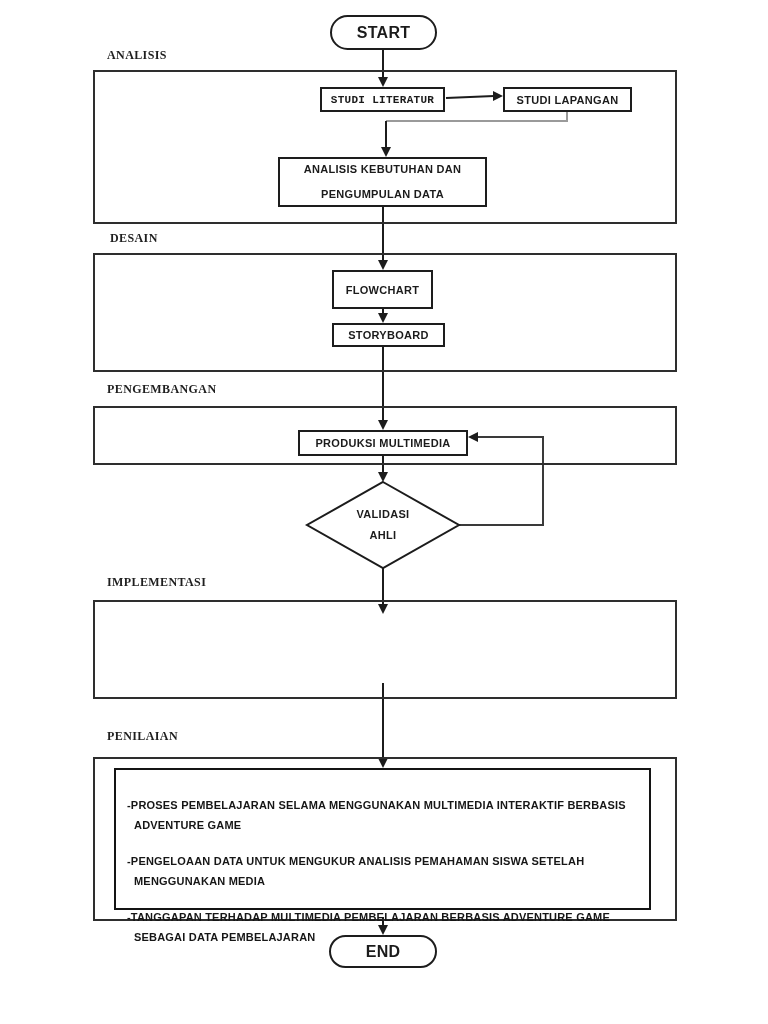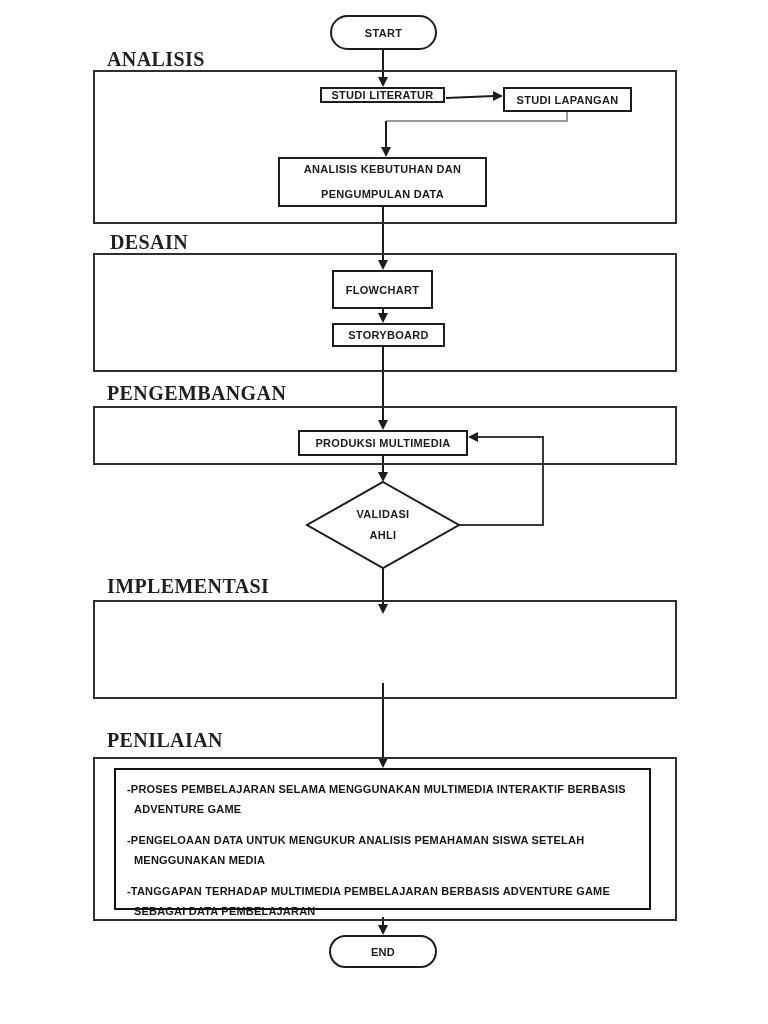--- a/index.html
+++ b/index.html
@@ -1,40 +1,40 @@
 <!DOCTYPE html>
 <html><head>
 <meta charset="utf-8">
 <style>
   html,body{margin:0;padding:0;background:#ffffff;}
   #page{position:relative;width:768px;height:1024px;background:#ffffff;overflow:hidden;
         font-family:"Liberation Sans",sans-serif;}
   svg.wires{position:absolute;left:0;top:0;pointer-events:none;}
 
-  .section-label{position:absolute;font-family:"Liberation Serif",serif;font-size:20px;
+  .section-label{position:absolute;font-family:"Liberation Serif",serif;font-size:12px;
         font-weight:600;color:#1f1f1f;letter-spacing:.4px;white-space:nowrap;}
   .section-box{position:absolute;border:2px solid #2e2e2e;background:transparent;}
 
   .node{position:absolute;background:#ffffff;border:2px solid #1d1d1d;color:#1b1b1b;
         display:flex;flex-direction:column;align-items:center;justify-content:center;
         font-size:11px;font-weight:700;letter-spacing:.3px;text-align:center;
         box-sizing:border-box;white-space:nowrap;}
-  .terminator{border-radius:18px;font-size:11px;}
+  .terminator{border-radius:18px;font-size:16px;}
   .thick{border-width:3px;}
 
   .node .ln{display:block;}
   .spread .ln{line-height:25px;text-align:right;}
   .uji .ln{line-height:22px;}
 
   .diamond-label{position:absolute;background:transparent;border:none;z-index:3;}
   .diamond-label .ln{line-height:21px;}
 
   .penilaian-inner{position:absolute;left:114px;top:768px;width:537px;height:142px;
         border:2px solid #141414;box-sizing:border-box;padding:9px 11px 0 11px;background:#fff;}
-  .penilaian-inner p{margin:0 0 11px 0;font-size:11px;font-weight:700;color:#161616;
+  .penilaian-inner p{margin:16px 0 11px 0;font-size:11px;font-weight:700;color:#161616;
         letter-spacing:.2px;line-height:20px;}
   .penilaian-inner .cont{padding-left:7px;}
 </style>
 </head>
 <body>
 
 <div id="page">
 
   <svg class="wires" width="768" height="1024" viewBox="0 0 768 1024">
 
@@ -87,21 +87,21 @@
   <div class="section-box" style="left:93px;top:600px;width:580px;height:95px;"></div>
   <div class="section-box" style="left:93px;top:757px;width:580px;height:160px;"></div>
 
   <div class="node terminator" style="left:330px;top:15px;width:107px;height:35px;">
     <span class="ln">START</span>
   </div>
   <div class="node terminator" style="left:329px;top:935px;width:108px;height:33px;">
     <span class="ln">END</span>
   </div>
 
-  <div class="node" style="left:320px;top:87px;width:125px;height:16px;">
+  <div class="node" style="left:320px;top:87px;width:125px;height:25px;font-family:Liberation Mono, monospace;">
     <span class="ln">STUDI LITERATUR</span>
   </div>
 
   <div class="node" style="left:503px;top:87px;width:129px;height:25px;">
     <span class="ln">STUDI LAPANGAN</span>
   </div>
 
   <div class="node spread" style="left:278px;top:157px;width:209px;height:50px;">
     <span class="ln">ANALISIS KEBUTUHAN DAN</span>
     <span class="ln">PENGUMPULAN DATA</span>

